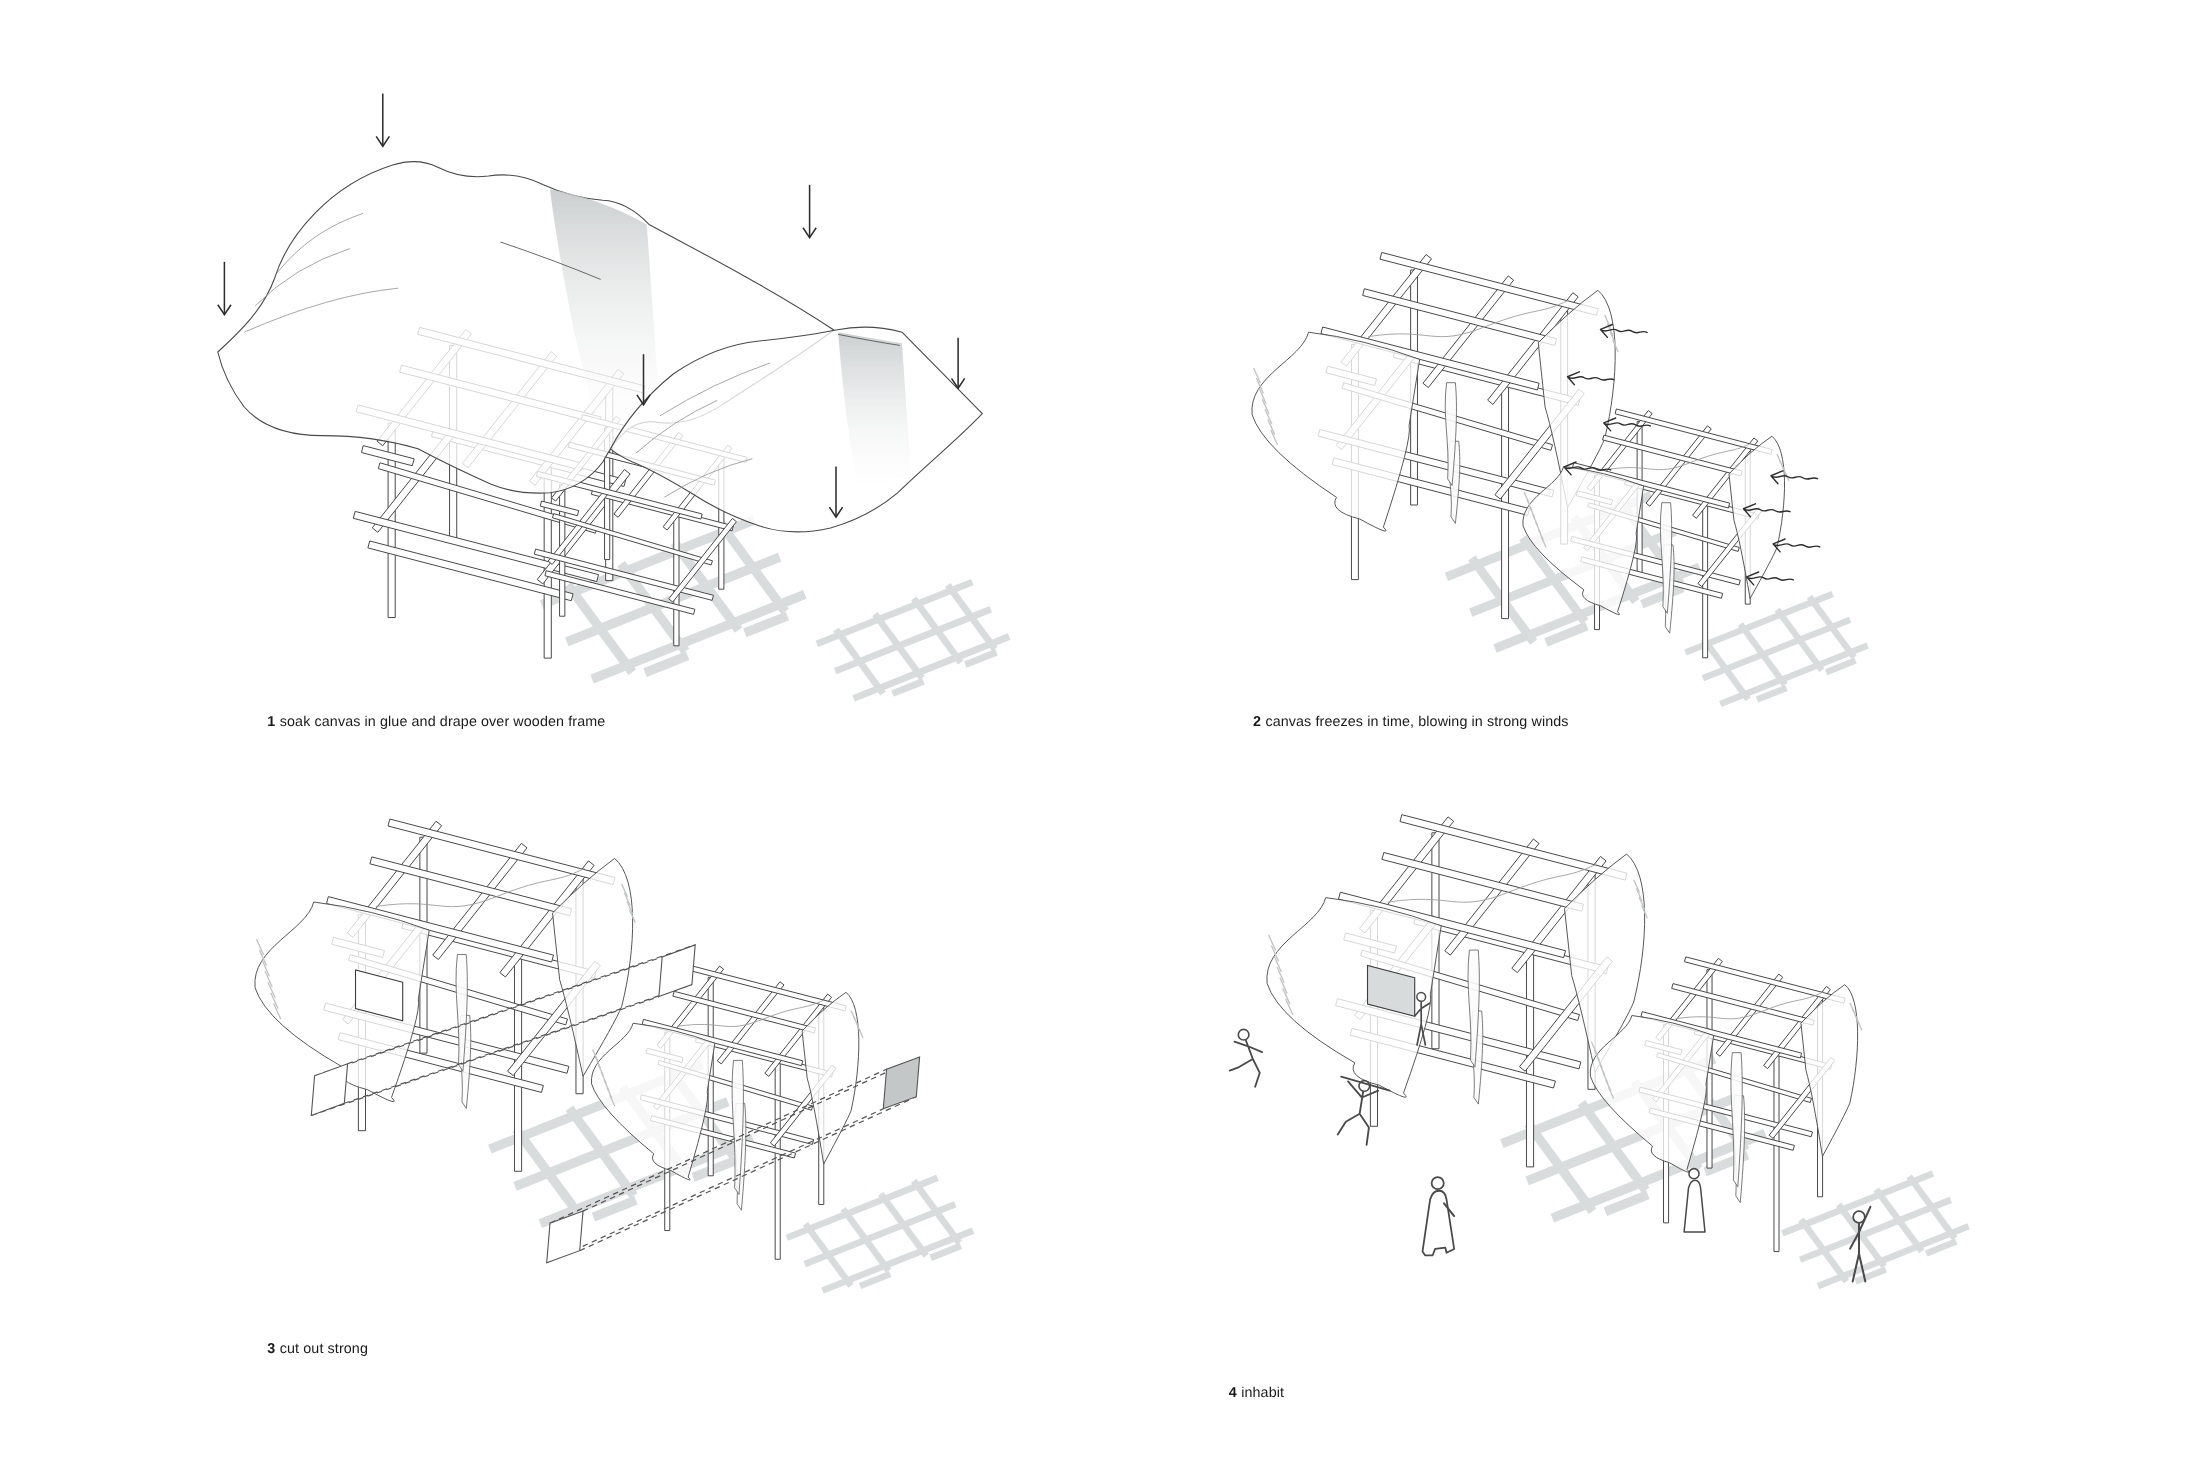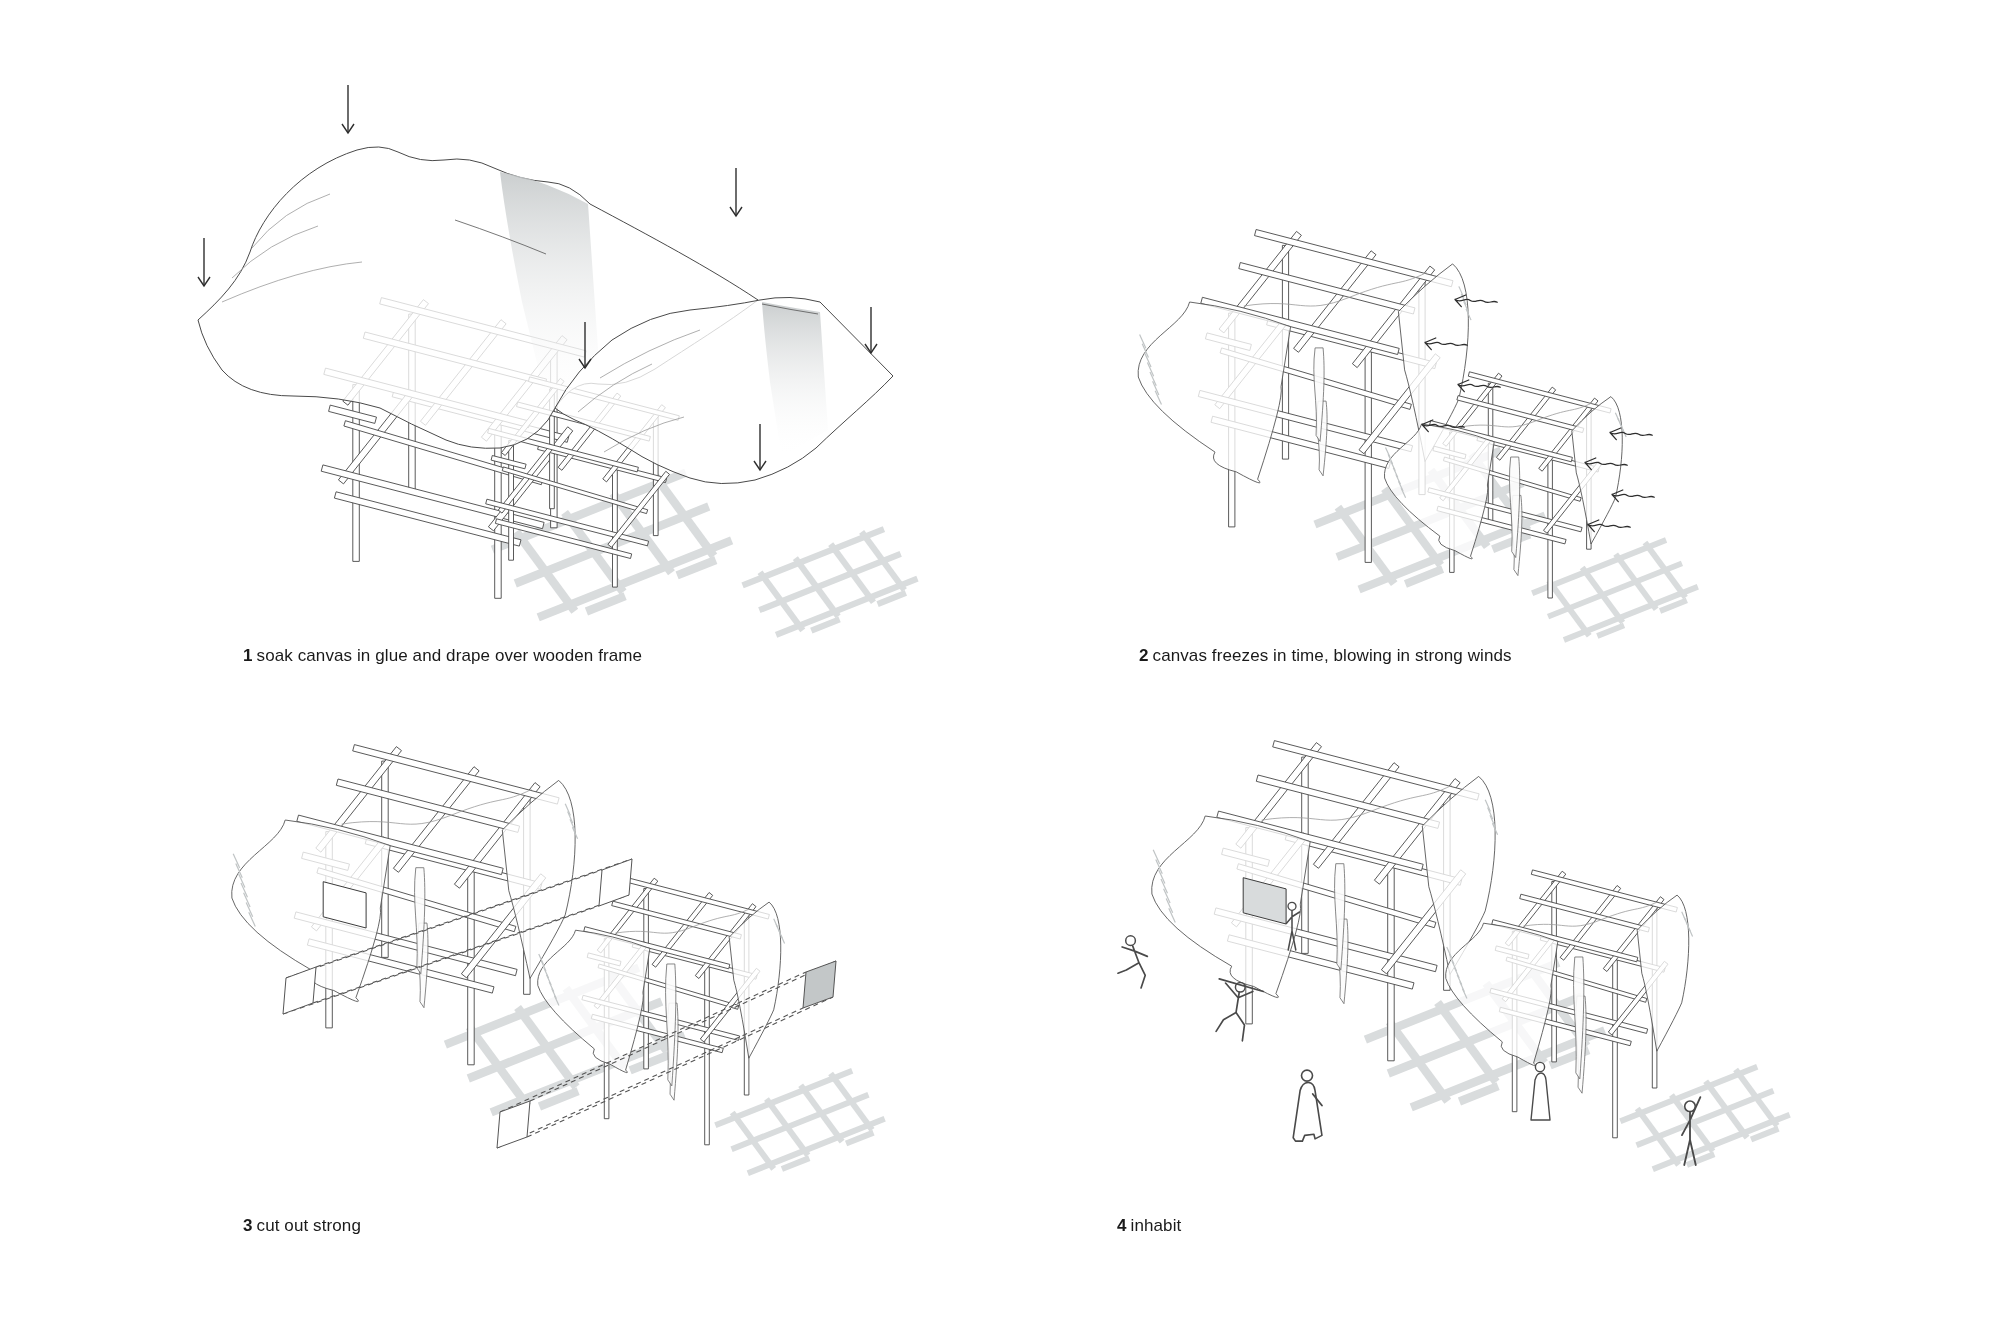--- a/index.html
+++ b/index.html
@@ -1,20 +1,20 @@
 <!DOCTYPE html>
 <html><head>
 <meta charset="utf-8">
 <style>
   html,body{margin:0;padding:0;}
   body{width:2000px;height:1341px;background:#ffffff;position:relative;overflow:hidden;
        font-family:"Liberation Sans",sans-serif;}
   .stage{position:absolute;inset:0;}
   #art{position:absolute;left:0;top:0;width:2000px;height:1341px;}
-  .cap{position:absolute;font-size:17px;line-height:24px;letter-spacing:0.1px;white-space:nowrap;text-align:center;}
+  .cap{position:absolute;font-size:13px;line-height:24px;letter-spacing:0.1px;white-space:nowrap;text-align:center;}
   .cap b{font-weight:700;margin-right:4px;}
 </style>
 </head>
 <body style="background: rgb(255, 255, 255);">
 
 <div class="stage">
   <svg id="art" viewBox="0 0 2000 1341" xmlns="http://www.w3.org/2000/svg">
     <defs>
       <linearGradient id="shadeV" x1="0" y1="0" x2="0" y2="1">
         <stop offset="0" stop-color="#c2c6c7"></stop>
@@ -486,16 +486,16 @@
 
   <div class="cap" style="left: 243px; top: 644px; color: rgb(26, 26, 26);">
     <b>1</b><span>soak canvas in glue and drape over wooden frame</span>
   </div>
   <div class="cap" style="left: 1117px; top: 644px; color: rgb(26, 26, 26); margin-left: 22px;">
     <b>2</b><span>canvas freezes in time, blowing in strong winds</span>
   </div>
   <div class="cap" style="left: 243px; top: 1214px; color: rgb(26, 26, 26);">
     <b>3</b><span>cut out strong</span>
   </div>
-  <div class="cap" style="left: 1117px; top: 1214px; color: rgb(26, 26, 26);">
+  <div class="cap" style="left: 1117px; top: 1254px; color: rgb(26, 26, 26);">
     <b>4</b><span>inhabit</span>
   </div>
 </div>
 
 </body></html>

